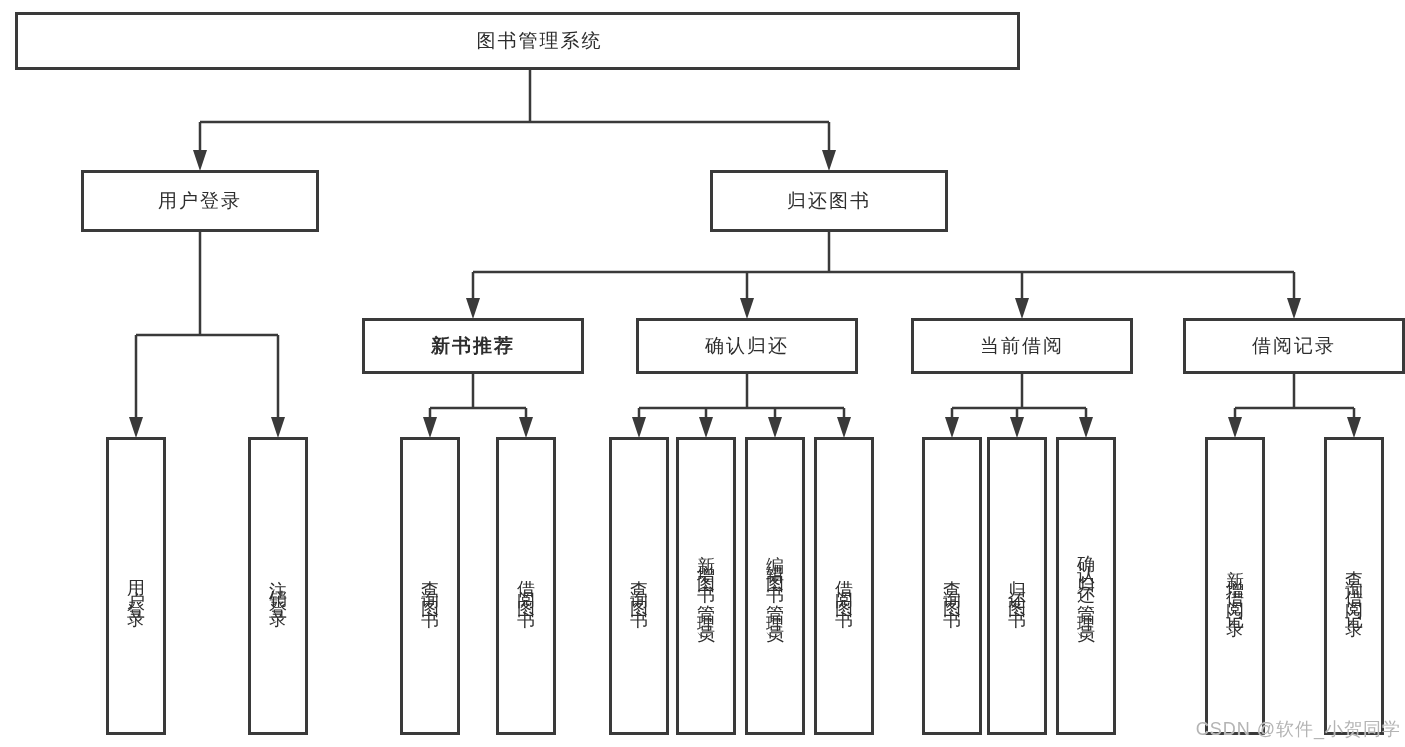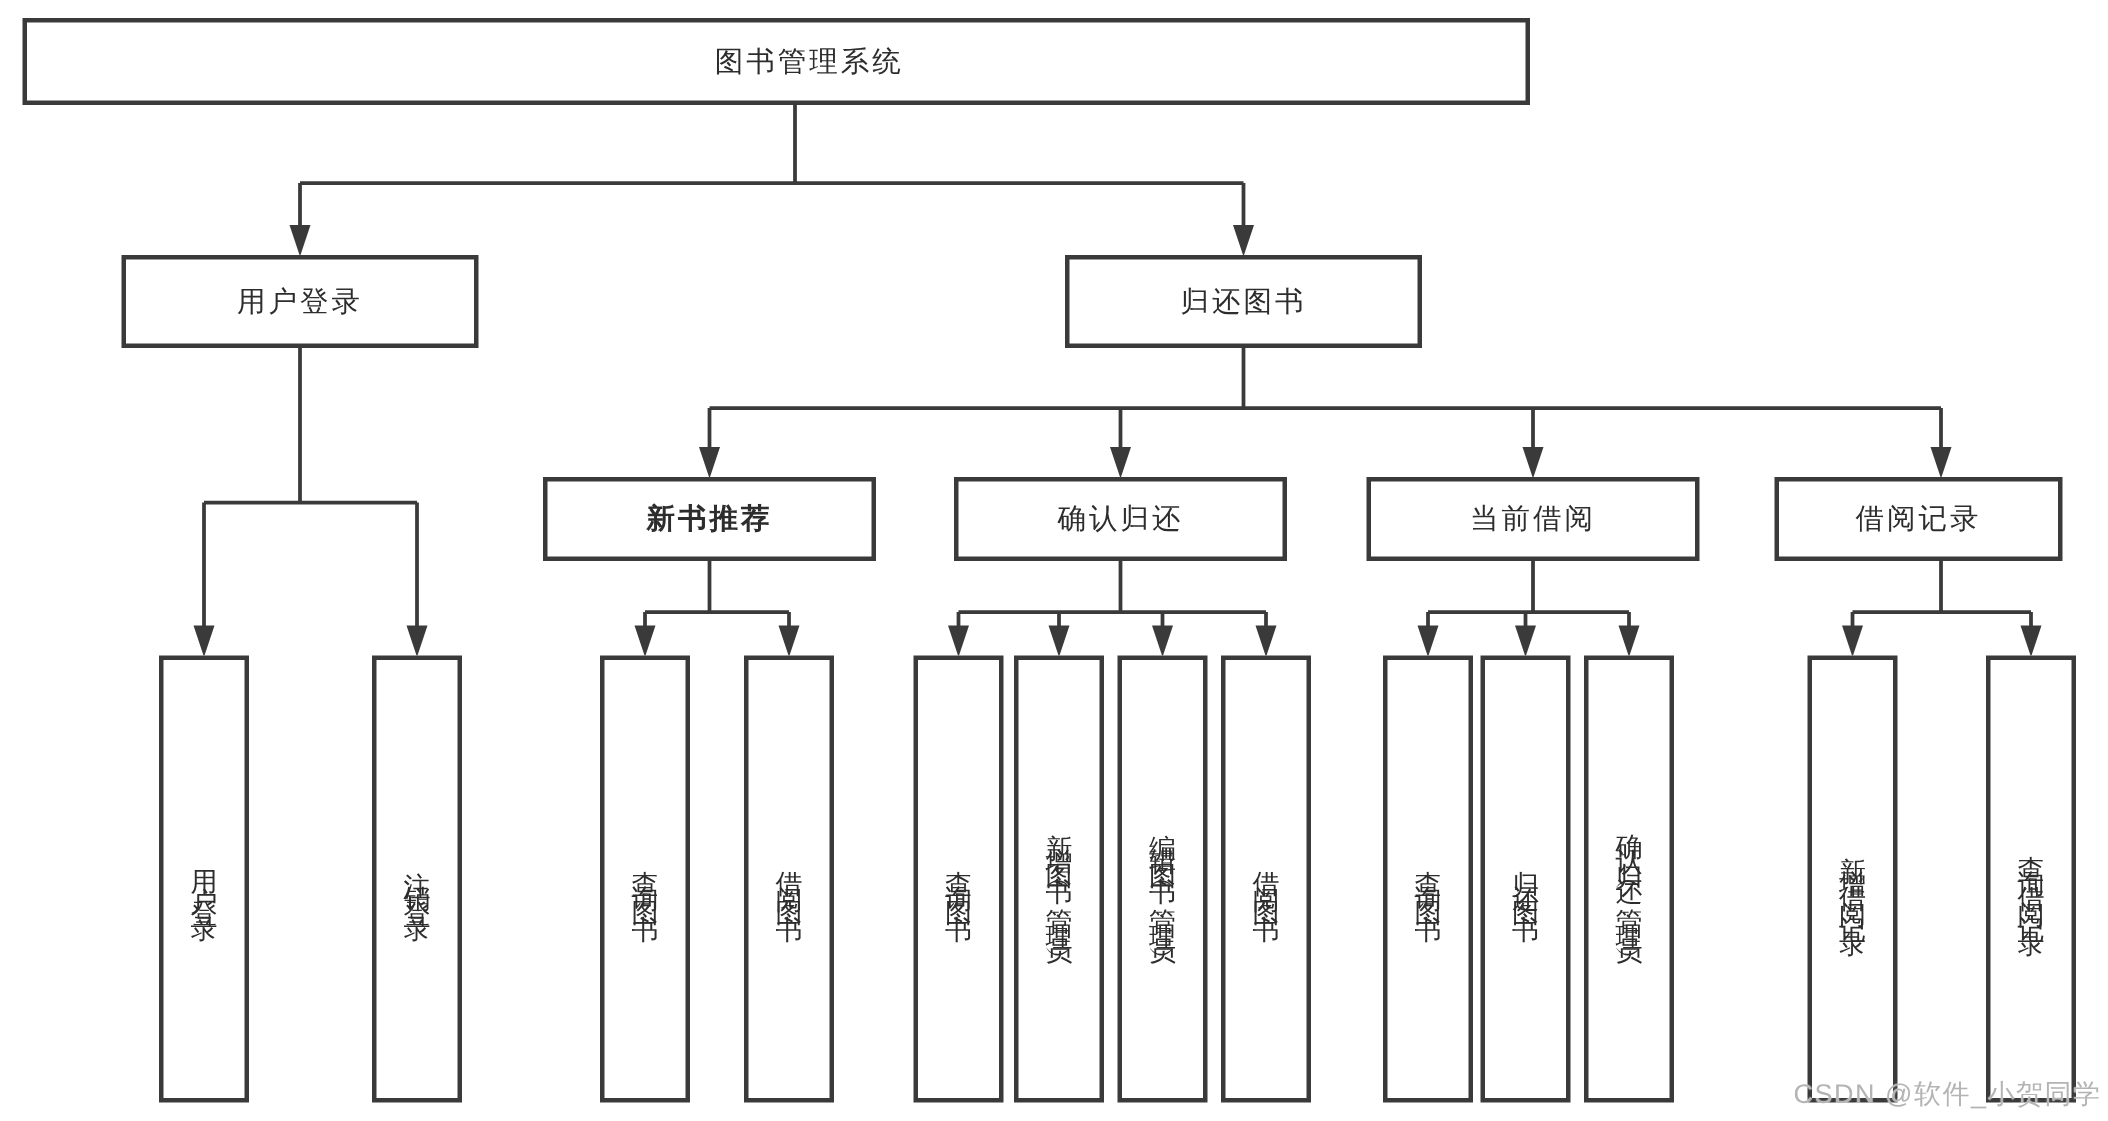--- a/index.html
+++ b/index.html
@@ -110,21 +110,21 @@
 
   <div class="node" style="left:362px; top:318px; width:222px; height:56px;font-weight:bold;">
     <span class="lbl">新书推荐</span>
   </div>
   <div class="node" style="left:636px; top:318px; width:222px; height:56px;">
     <span class="lbl">确认归还</span>
   </div>
   <div class="node" style="left:911px; top:318px; width:222px; height:56px;">
     <span class="lbl">当前借阅</span>
   </div>
-  <div class="node" style="left:1183px; top:318px; width:192px; height:56px;">
+  <div class="node" style="left:1183px; top:318px; width:222px; height:56px;">
     <span class="lbl">借阅记录</span>
   </div>
 
   <div class="node leaf" style="left:106px; top:437px;">
     <span class="lbl">用户登录</span>
   </div>
   <div class="node leaf" style="left:248px; top:437px;">
     <span class="lbl">注销登录</span>
   </div>
 

